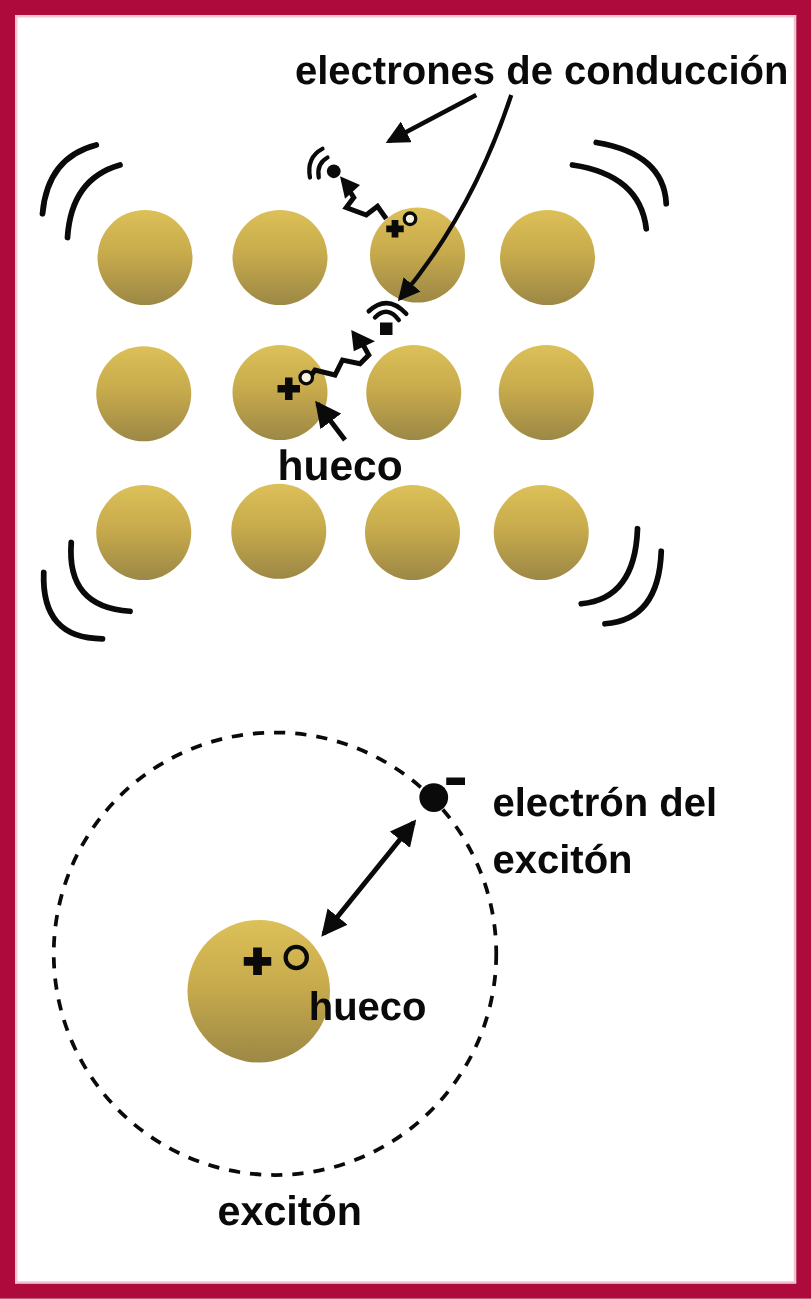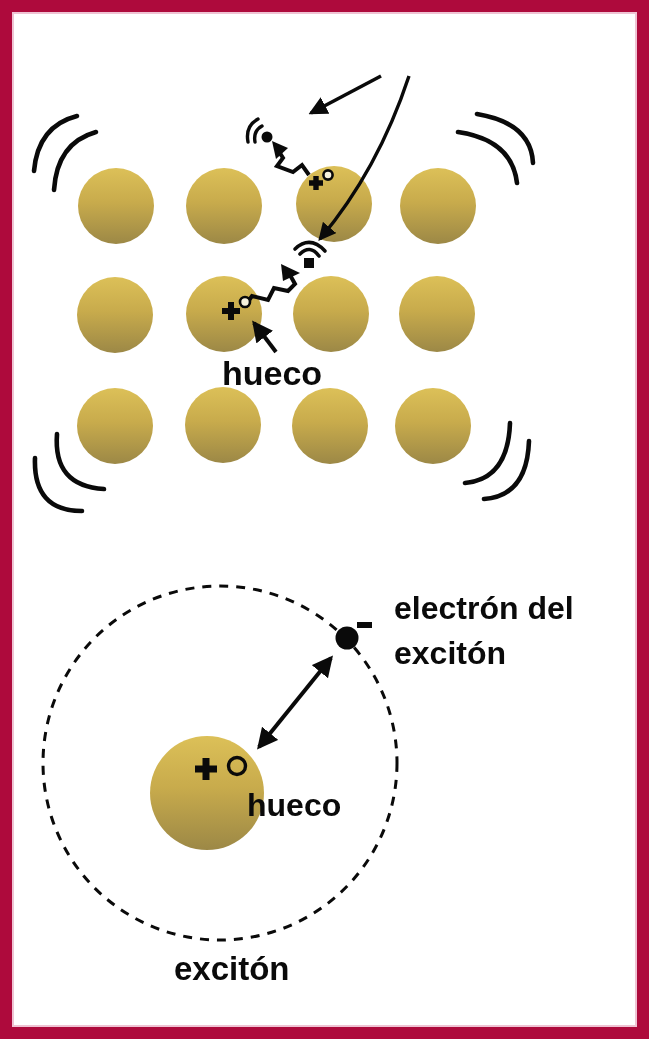--- a/index.html
+++ b/index.html
@@ -17,21 +17,21 @@
   .label{
     position:absolute;
     font-weight:bold;
     color:#0a0a0a;
     white-space:nowrap;
     line-height:1;
     letter-spacing:0px;
   }
   .lbl-title{left:236px;top:40px;font-size:32px;}
   .lbl-hueco-top{left:222px;top:356px;font-size:34px;}
-  .lbl-exciton-electron{left:394px;top:586px;font-size:32px;line-height:45px;}
+  .lbl-exciton-electron{left:394px;top:620px;font-size:32px;line-height:45px;}
   .lbl-hueco-bottom{left:247px;top:789px;font-size:32px;}
   .lbl-exciton{left:174px;top:952px;font-size:33px;}
 </style>
 </head>
 <body>
 
 <div id="figure">
   <div id="scene">
     <svg width="649" height="1039" viewBox="0 0 649 1039">
       <defs>
@@ -113,20 +113,21 @@
 
       <line x1="259" y1="747" x2="331" y2="658" stroke="#0a0a0a" stroke-width="4" marker-start="url(#ah)" marker-end="url(#ah)"></line>
 
       <g>
         <circle cx="347" cy="638" r="11.5" fill="#0a0a0a"></circle>
         <rect x="357" y="622" width="15" height="6" fill="#0a0a0a"></rect>
       </g>
     </svg>
 
     
+    <div class="label lbl-title">electrones de conducción</div>
 
     <div class="label lbl-hueco-top">hueco</div>
 
     <div class="label lbl-exciton-electron">
       <div>electrón del</div>
       <div>excitón</div>
     </div>
 
     <div class="label lbl-hueco-bottom">hueco</div>
 

